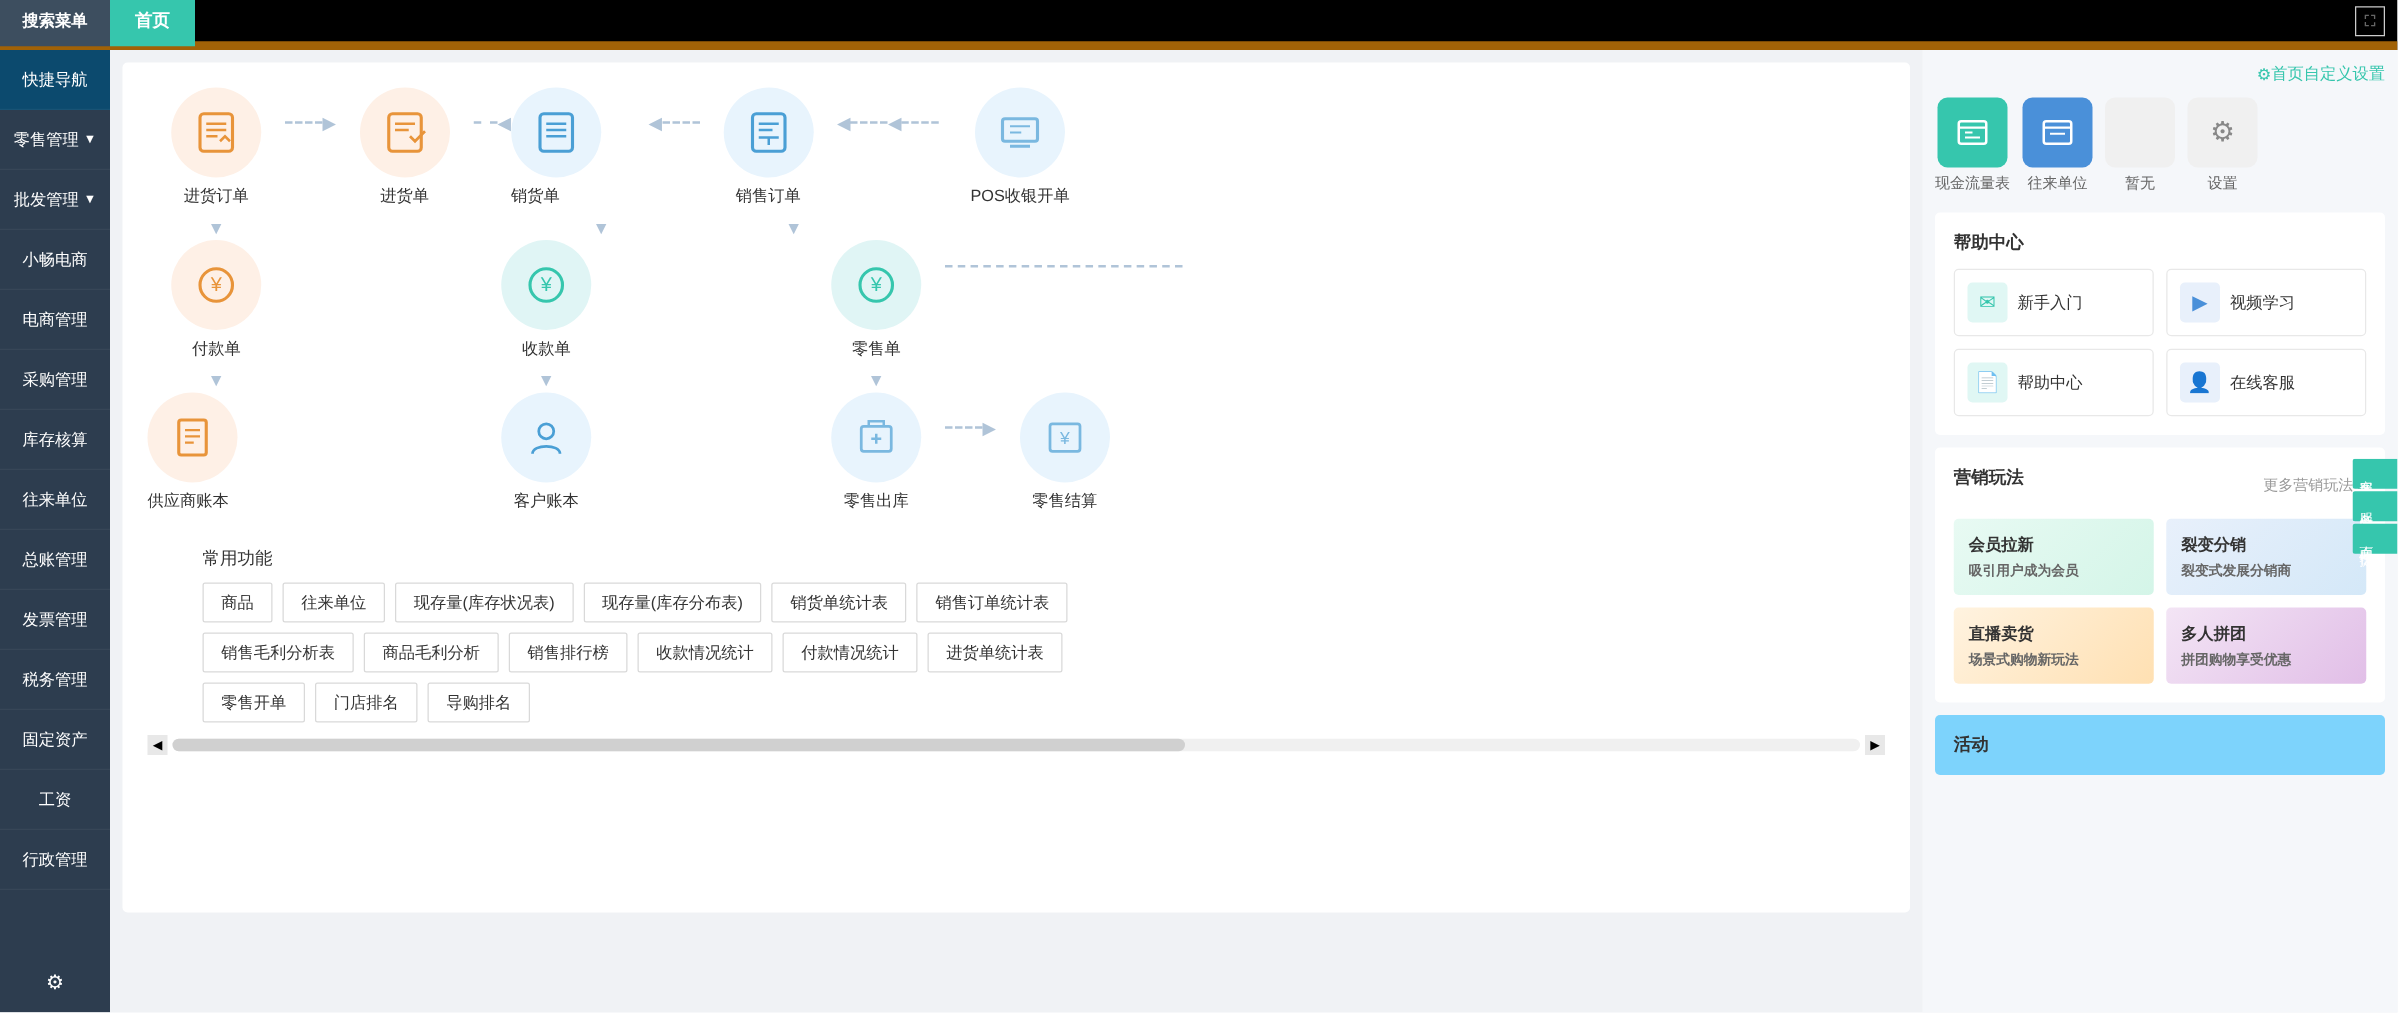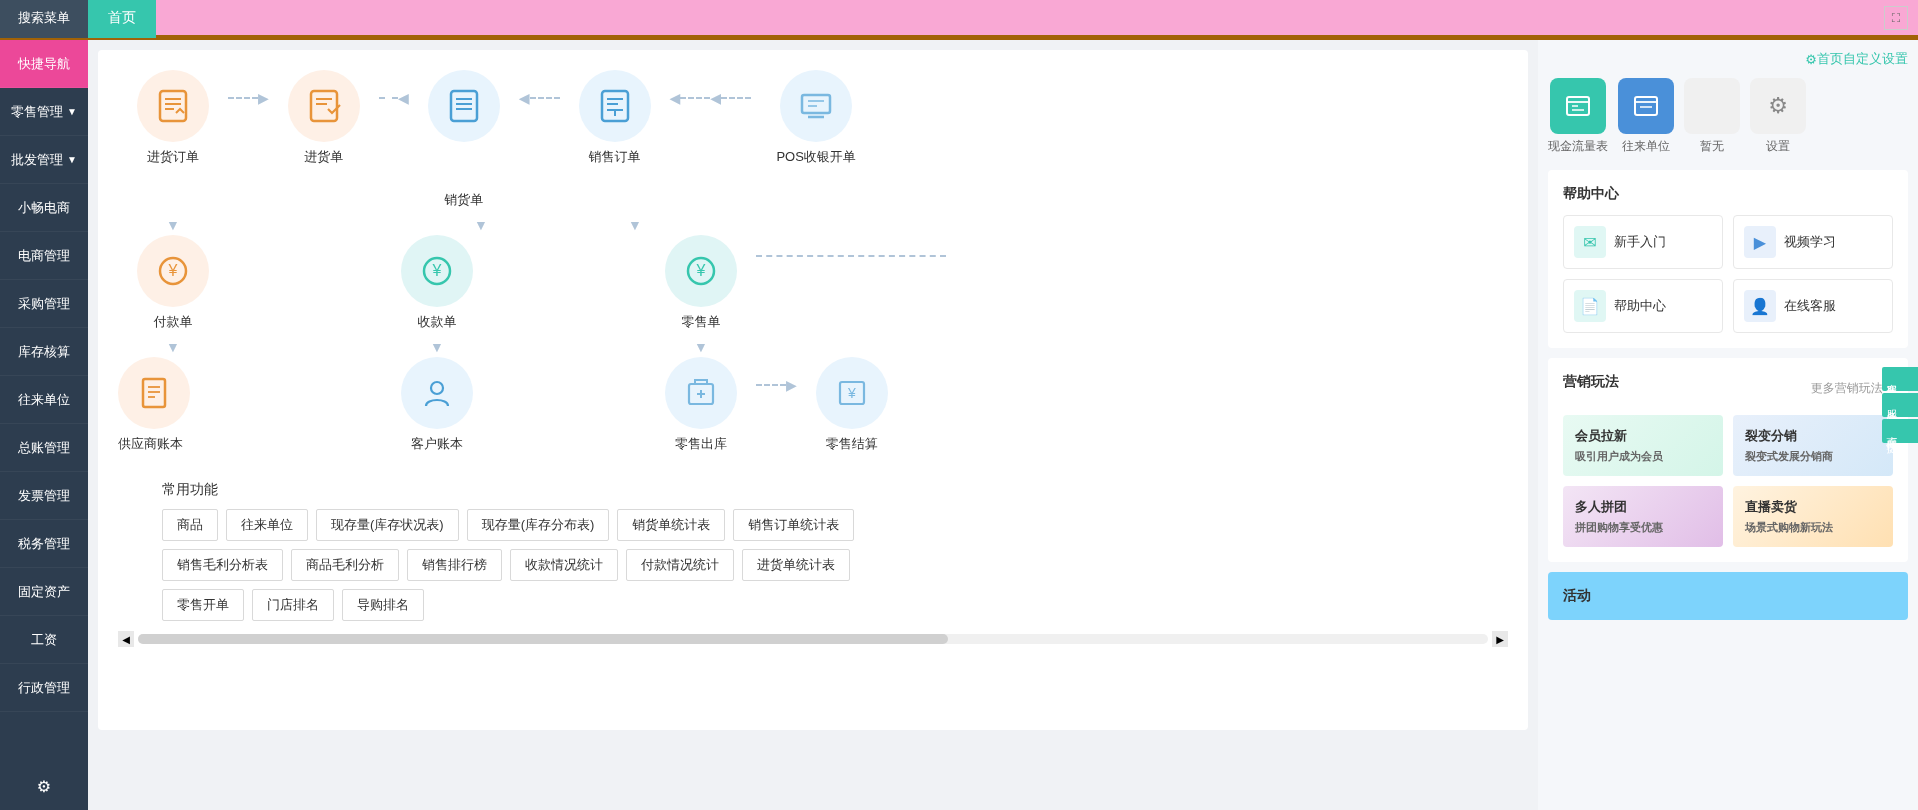--- a/index.html
+++ b/index.html
@@ -1,31 +1,31 @@
 <!DOCTYPE html>
 <html><head>
   <meta charset="utf-8">
   <style>
     * { margin: 0; padding: 0; box-sizing: border-box; }
     body { font-family: 'Microsoft YaHei', sans-serif; background: #f0f2f5; width: 1918px; height: 810px; overflow: hidden; display: flex; flex-direction: column; }
 
     
-    .top-bar { height: 40px; background: #f9a8d4; display: flex; align-items: center; border-bottom: 5px solid #a16207; }
+    .top-bar { height: 40px; background: #000000; display: flex; align-items: center; border-bottom: 7px solid #a16207; font-weight: bold; }
     .search-menu { width: 88px; height: 40px; background: #3d4e5f; display: flex; align-items: center; justify-content: center; color: #fff; font-size: 13px; cursor: pointer; flex-shrink: 0; }
     .tab-home { height: 40px; background: #36c6ad; color: #fff; padding: 0 20px; display: flex; align-items: center; font-size: 14px; cursor: pointer; }
     .top-bar-right { margin-left: auto; padding-right: 10px; display: flex; align-items: center; }
     .fullscreen-btn { width: 24px; height: 24px; border: 1px solid #ccc; display: flex; align-items: center; justify-content: center; cursor: pointer; font-size: 12px; color: #666; }
 
     
     .main { display: flex; flex: 1; overflow: hidden; }
 
     
     .sidebar { width: 88px; background: #2d3d4f; display: flex; flex-direction: column; flex-shrink: 0; overflow-y: auto; }
     .sidebar-item { height: 48px; display: flex; align-items: center; justify-content: center; color: #fff; font-size: 13px; cursor: pointer; position: relative; border-bottom: 1px solid rgba(255,255,255,0.05); }
-    .sidebar-item.active { background: #ec4899; }
+    .sidebar-item.active { background: #0c4a6e; }
     .sidebar-item .arrow { font-size: 10px; margin-left: 4px; }
     .sidebar-bottom { margin-top: auto; }
     .sidebar-gear { height: 48px; display: flex; align-items: center; justify-content: center; color: #fff; cursor: pointer; }
 
     
     .content { flex: 1; display: flex; overflow: hidden; }
 
     
     .main-panel { flex: 1; padding: 10px; overflow: auto; }
 
@@ -199,21 +199,21 @@
                   </svg>
               </div>
               <div class="flow-label">进货单</div>
             </div>
 
             <div style="width:30px;margin-top:20px;flex-shrink:0;display:flex;align-items:center;">
               <div style="border-top:2px dashed #b0c4d8;width:30px;"></div>
               <div style="color:#b0c4d8;font-size:14px;">◀</div>
             </div>
 
-            <div class="node-col" style="width:110px;align-items:center;gap:43px;">
+            <div class="node-col" style="width:110px;align-items:flex-start;">
               <div class="flow-circle circle-blue" style="width:72px;height:72px;display:flex;align-items:center;justify-content:center;">
                 <svg width="38" height="38" viewBox="0 0 38 38">
                     <rect x="6" y="4" width="26" height="30" rx="3" fill="none" stroke="#4a9fd5" stroke-width="2.5"></rect>
                     <line x1="11" y1="12" x2="27" y2="12" stroke="#4a9fd5" stroke-width="2"></line>
                     <line x1="11" y1="17" x2="27" y2="17" stroke="#4a9fd5" stroke-width="2"></line>
                     <line x1="11" y1="22" x2="27" y2="22" stroke="#4a9fd5" stroke-width="2"></line>
                   </svg>
               </div>
               <div class="flow-label">销货单</div>
             </div>
@@ -501,27 +501,27 @@
         </div>
         <div class="marketing-grid">
           <div class="marketing-item mi-green">
             <div class="mi-title">会员拉新</div>
             <div class="mi-desc">吸引用户成为会员</div>
           </div>
           <div class="marketing-item mi-blue">
             <div class="mi-title">裂变分销</div>
             <div class="mi-desc">裂变式发展分销商</div>
           </div>
+          <div class="marketing-item mi-orange">
+            <div class="mi-title">直播卖货</div>
+            <div class="mi-desc">场景式购物新玩法</div>
+          </div>
           <div class="marketing-item mi-purple">
             <div class="mi-title">多人拼团</div>
             <div class="mi-desc">拼团购物享受优惠</div>
-          </div>
-          <div class="marketing-item mi-orange">
-            <div class="mi-title">直播卖货</div>
-            <div class="mi-desc">场景式购物新玩法</div>
           </div>
         </div>
       </div>
 
       <div class="activity-section">
         <div class="activity-title">活动</div>
       </div>
 
     </div>
 

